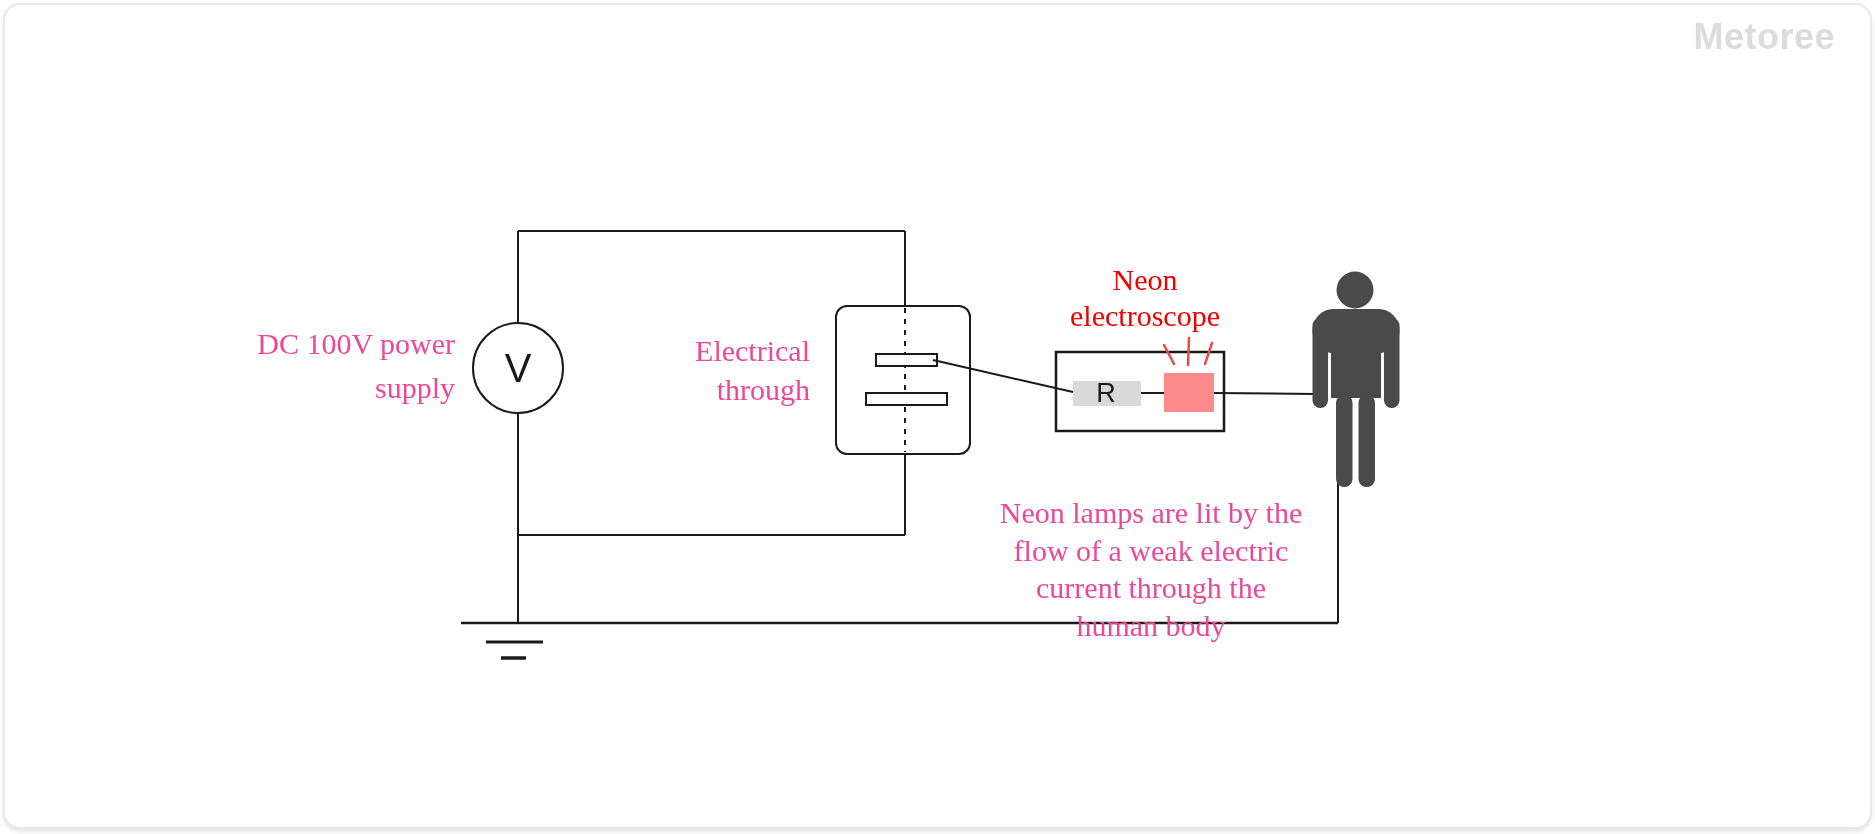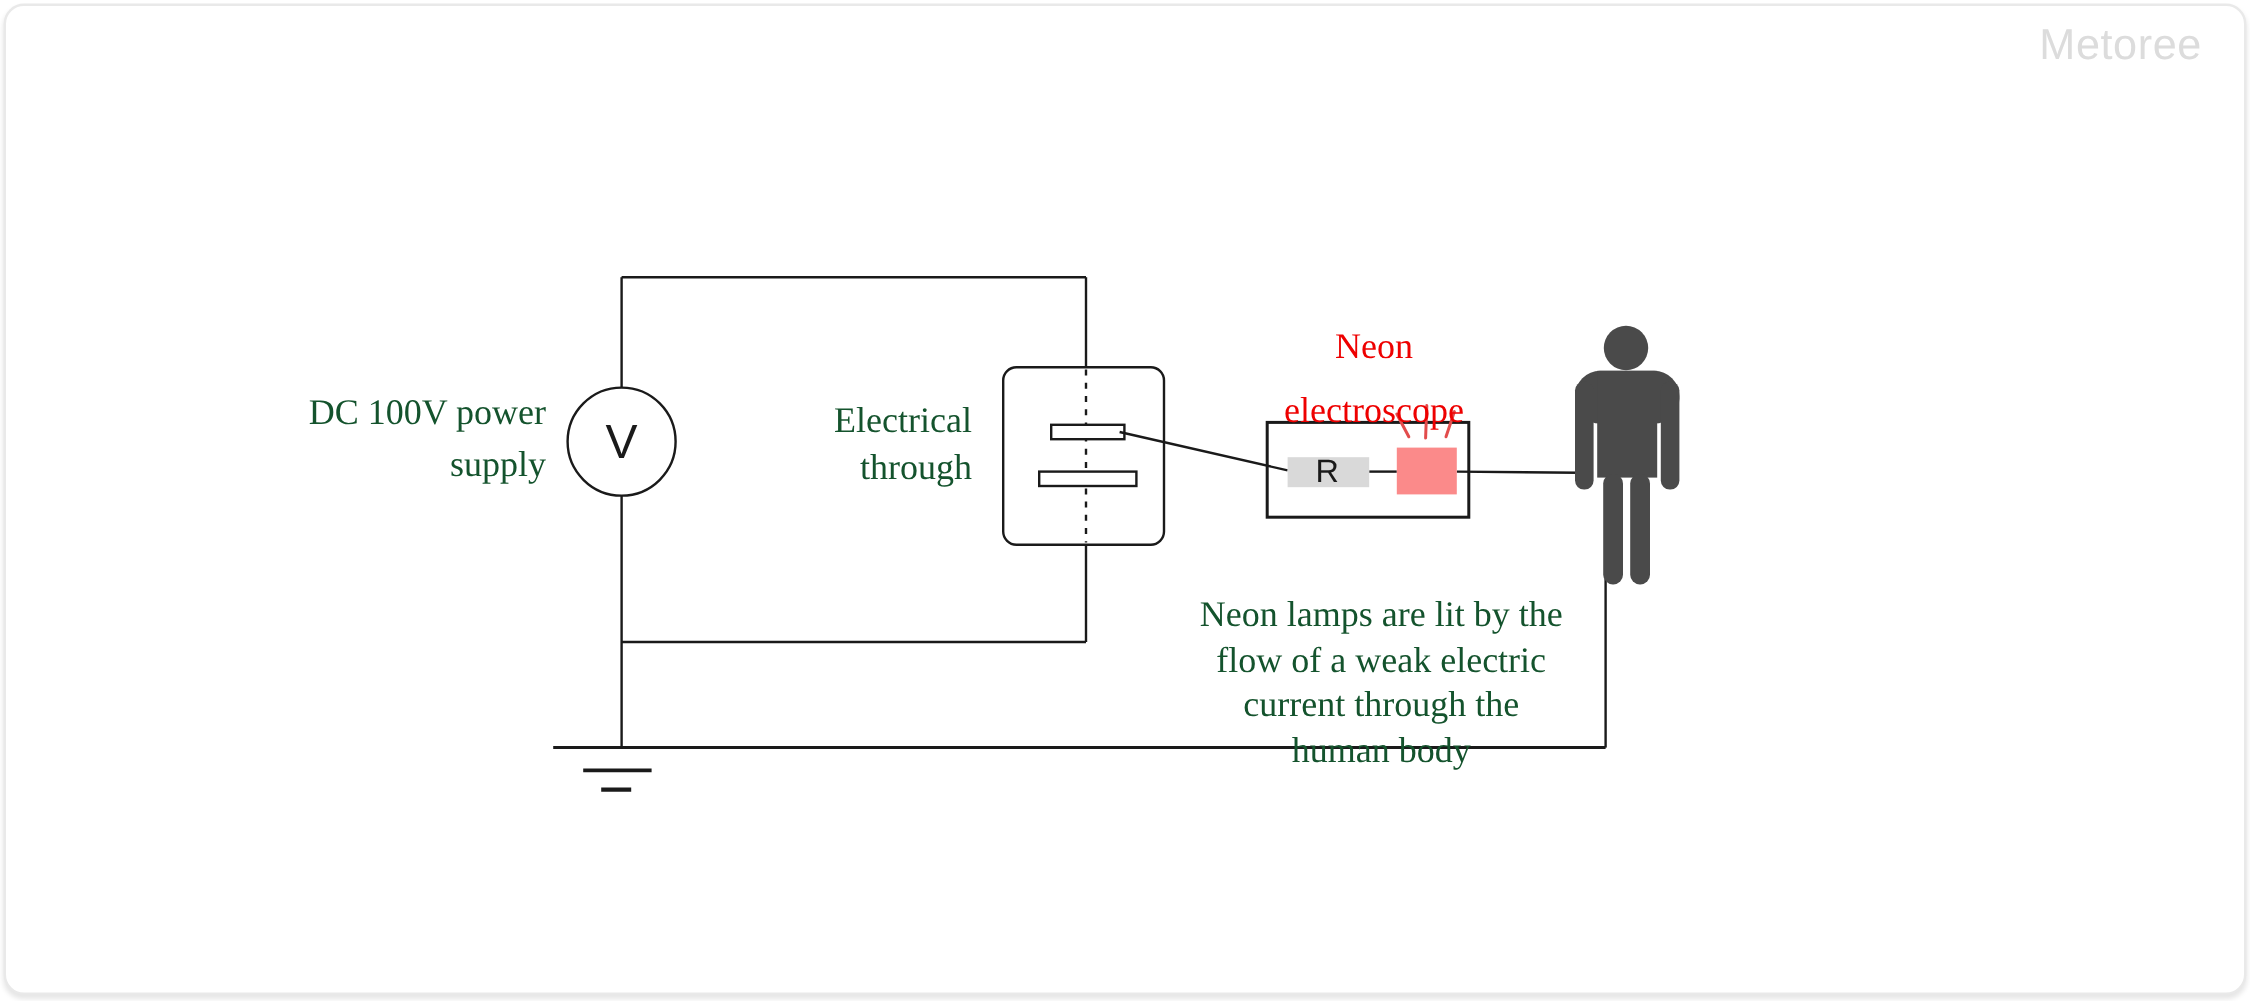--- a/index.html
+++ b/index.html
@@ -24,36 +24,36 @@
     inset: 0;
   }
   svg.diagram {
     position: absolute;
     left: 0; top: 0;
   }
   .label {
     position: absolute;
     white-space: pre-line;
     font-size: 30px;
-    color: #14532d;
+    color: #ec4899;
   }
   .right  { text-align: right; }
   .center { text-align: center; }
 
   #power-label   { left: 155px; top: 322px; width: 300px; line-height: 44px; }
   #outlet-label  { left: 510px; top: 331px; width: 300px; line-height: 39px; }
-  #neon-label    { left: 995px; top: 262px; width: 300px; line-height: 54px; color: #ee0000; }
+  #neon-label    { left: 995px; top: 262px; width: 300px; line-height: 36px; color: #ee0000; }
   #caption-text  { left: 970px; top: 450px; width: 362px; line-height: 37.5px; margin-top: 44px; }
 
   #watermark {
     position: absolute;
     top: 16px;
     right: 40px;
     font-family: "Liberation Sans", sans-serif;
-    font-weight: normal;
+    font-weight: bold;
     font-size: 36px;
     color: #dcdcdc;
     letter-spacing: 0.5px;
   }
   .svg-letter {
     font-family: "Liberation Sans", sans-serif;
     fill: #1a1a1a;
   }
 </style>
 </head>

